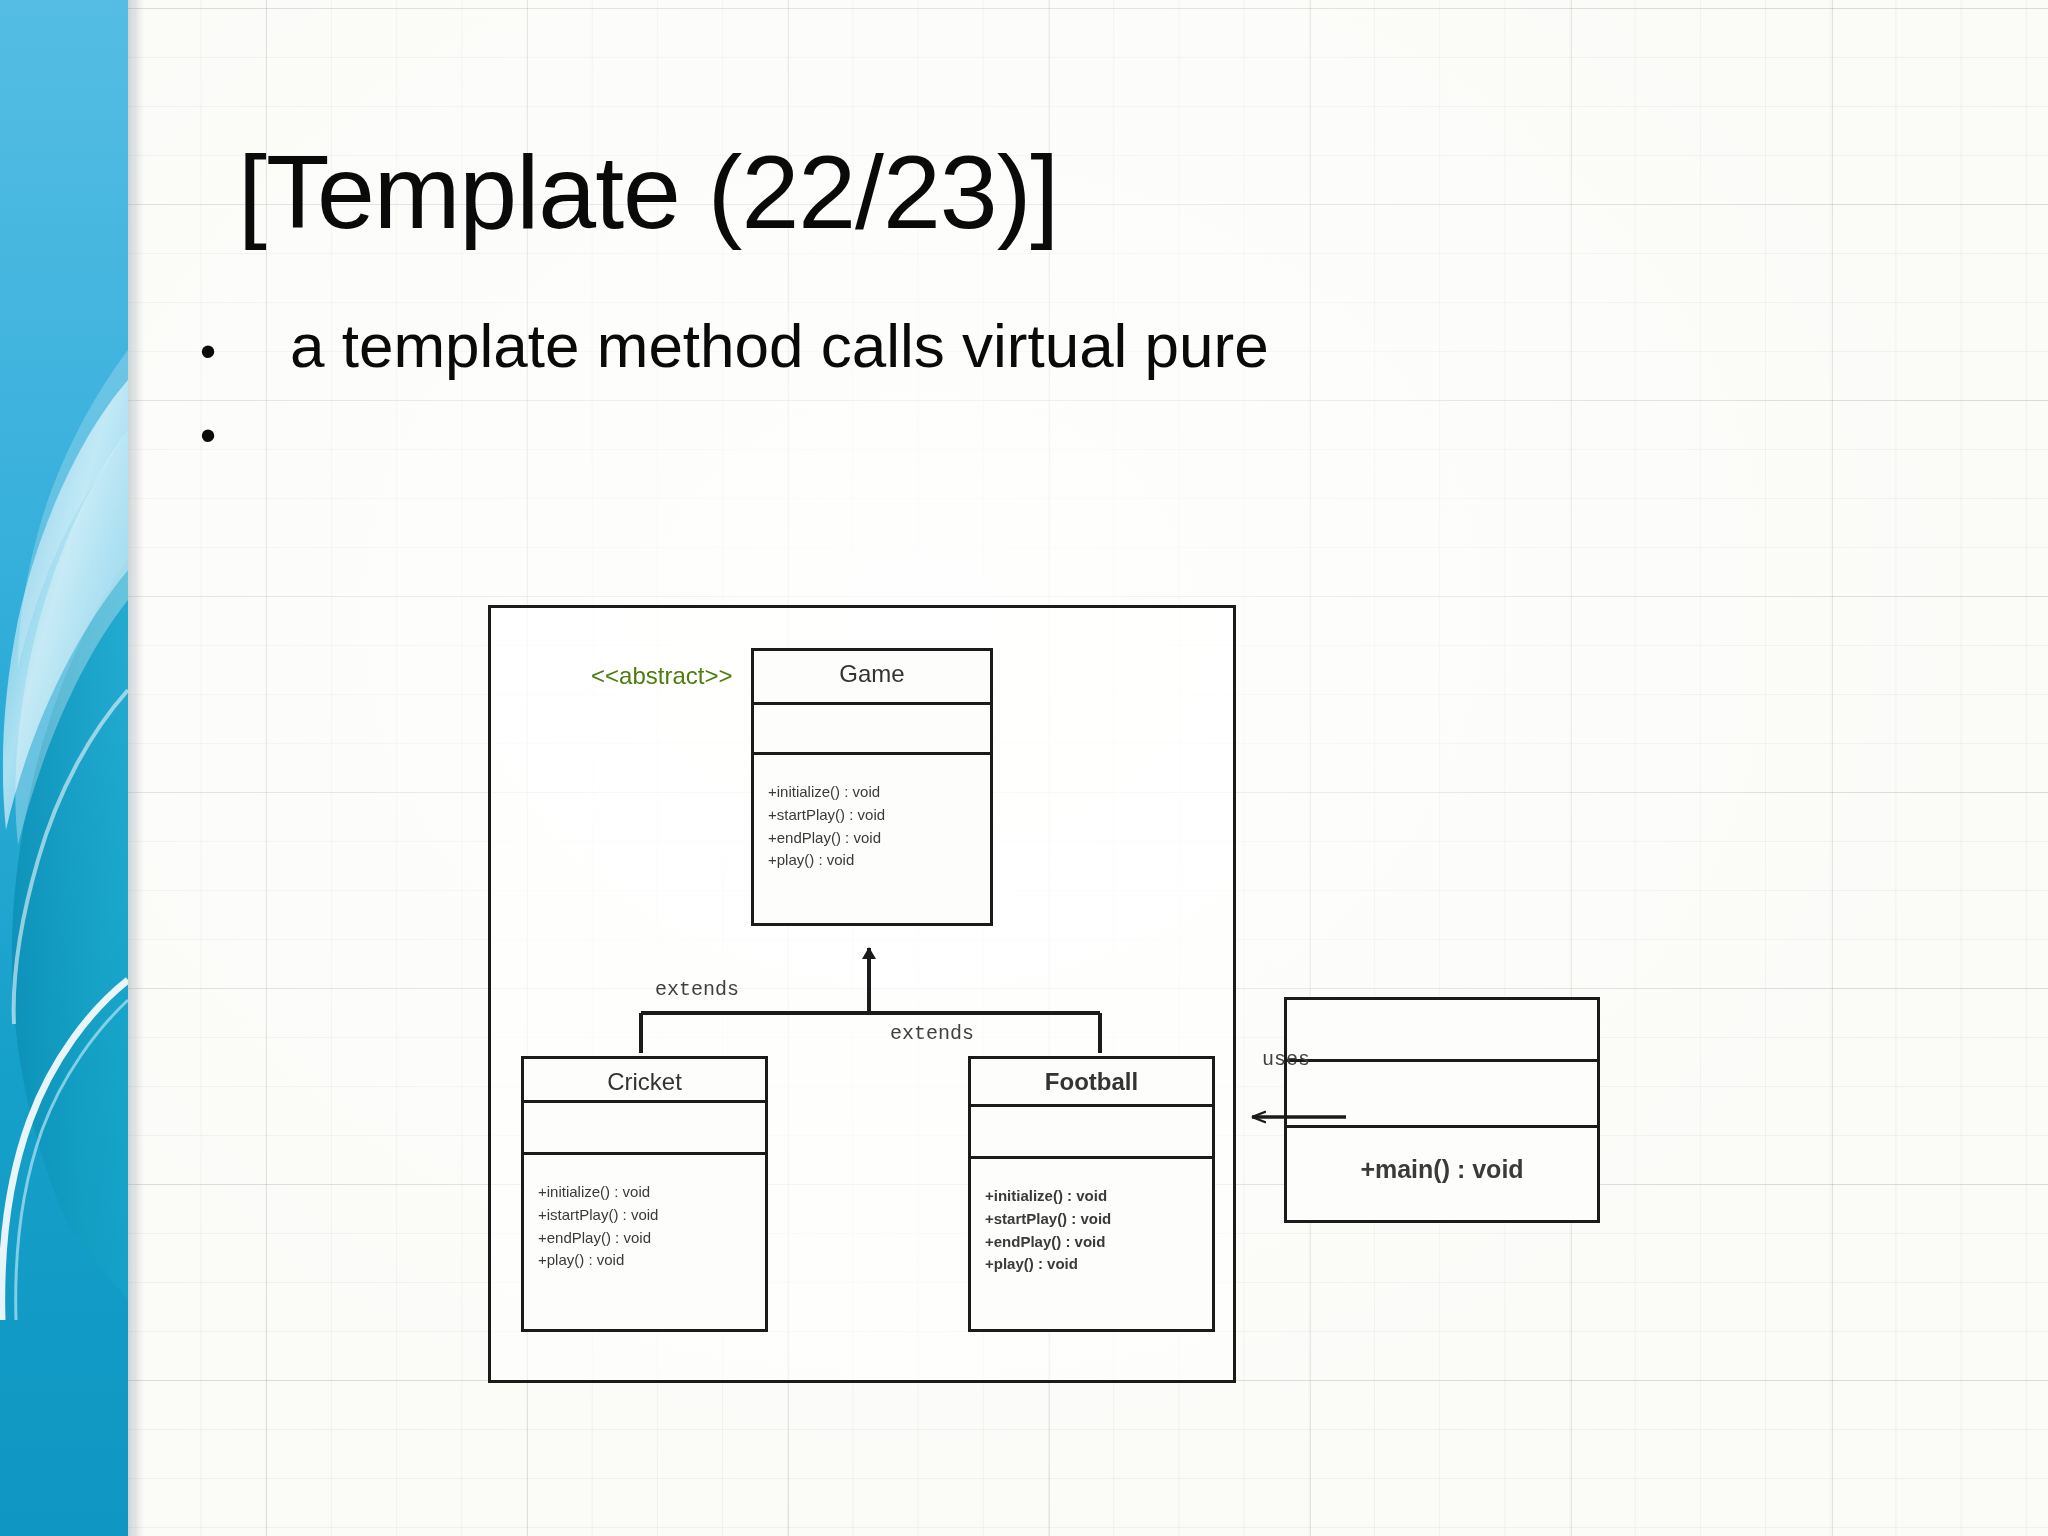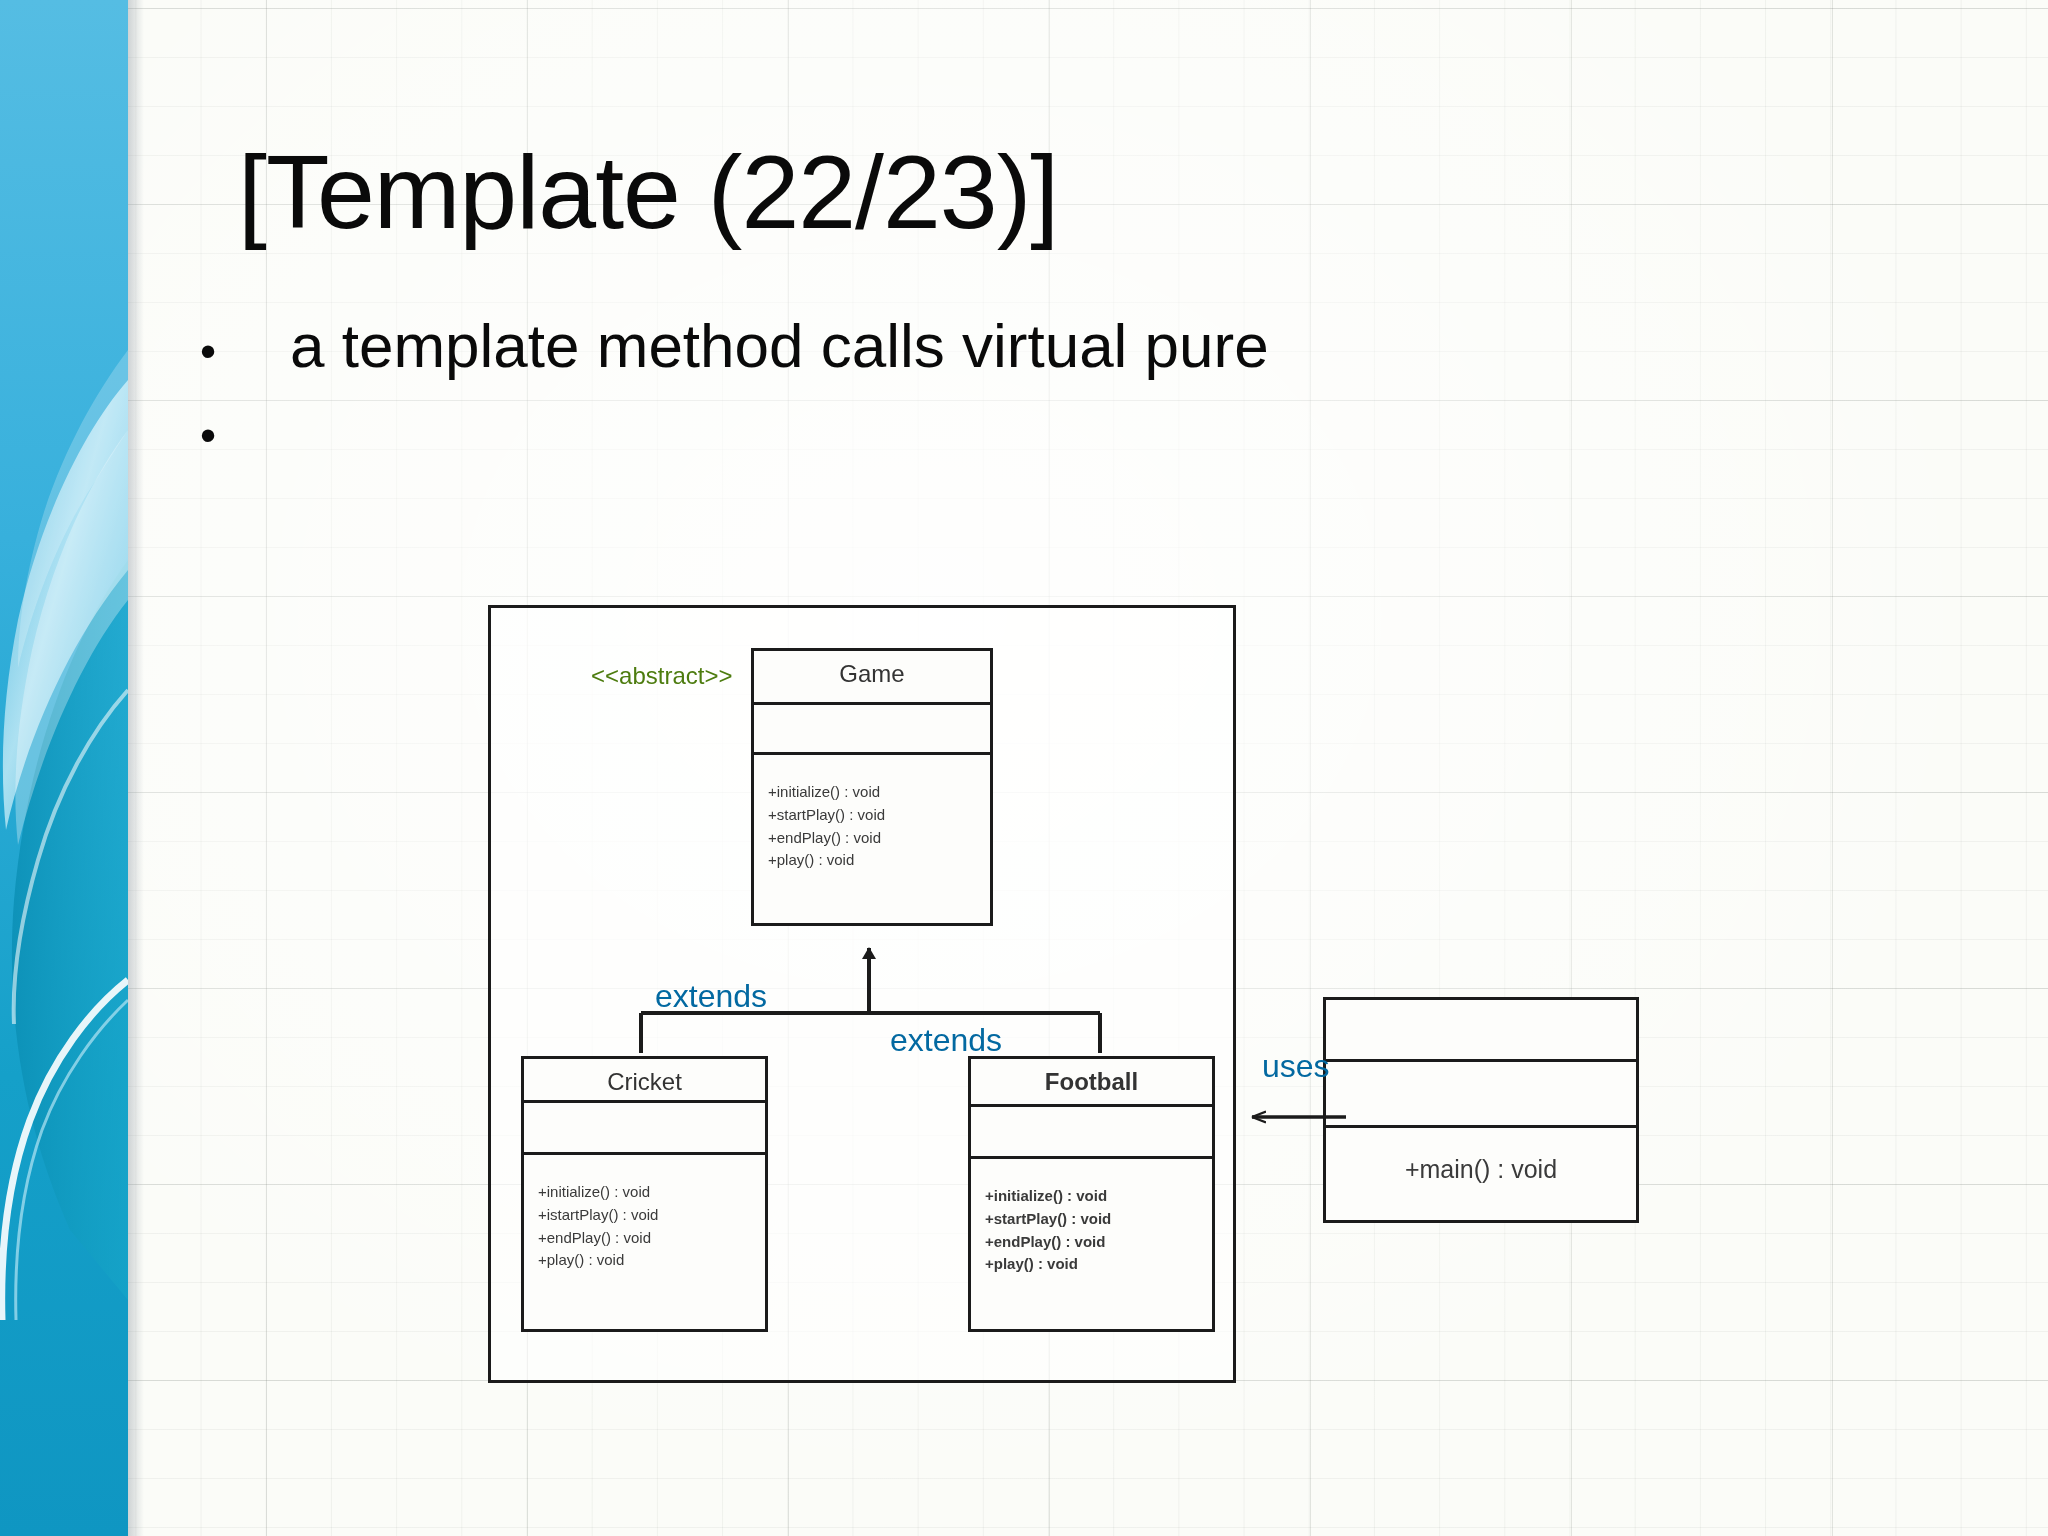--- a/index.html
+++ b/index.html
@@ -164,48 +164,50 @@
     width: 247px;
     height: 276px;
     font-weight: bold;
   }
   #class-football .uml-name { height: 48px; }
   #class-football .uml-attrs { height: 52px; }
 
   
   #class-main {
     position: absolute;
-    left: 1323px;
+    left: 1284px;
     top: 997px;
     width: 316px;
     height: 226px;
     border: 3px solid #1b1b1b;
     background: #fdfdfb;
     box-sizing: border-box;
+    font-weight: bold;
   }
   #class-main .uml-name { height: 62px; }
   #class-main .uml-attrs { height: 66px; }
   #class-main .uml-ops {
     padding: 22px 0 0 0;
     text-align: center;
   }
   #class-main .uml-op { font-size: 25px; }
 
   
   #connectors {
     position: absolute;
     left: 0; top: 0;
     width: 2048px; height: 1536px;
     pointer-events: none;
   }
   .edge-label {
     position: absolute;
-    font-size: 32px;
-    color: #0369a1;
-    white-space: nowrap;
+    font-size: 20px;
+    color: #404040;
+    white-space: nowrap;
+    font-family: Liberation Mono, monospace;
   }
   #label-extends-left  { left: 655px; top: 978px; }
   #label-extends-right { left: 890px; top: 1022px; }
   #label-uses          { left: 1262px; top: 1048px; }
 </style>
 </head>
 <body>
 
 <div id="slide">
 

